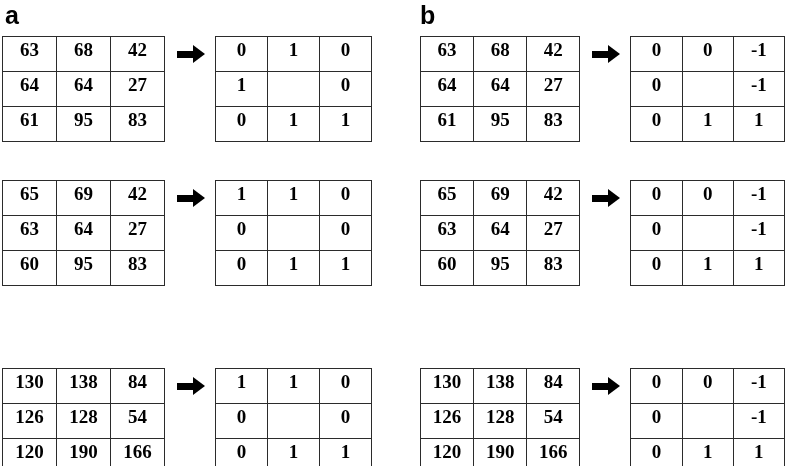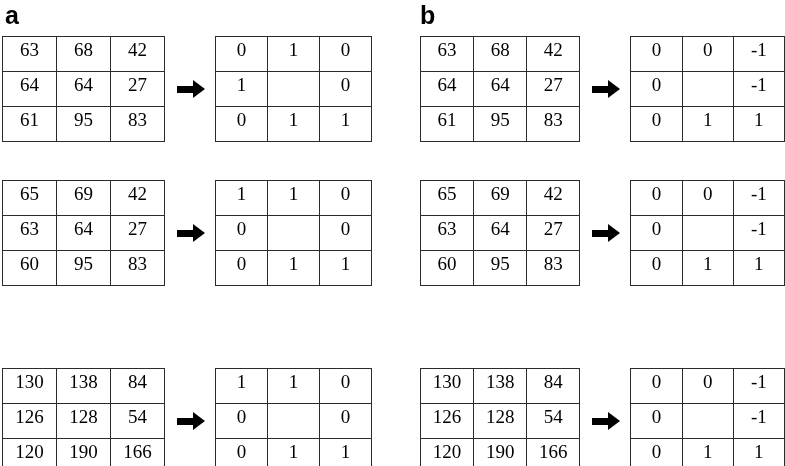--- a/index.html
+++ b/index.html
@@ -40,21 +40,22 @@
     line-height: 26px;
     color: #000000;
   }
   .panel-a .panel-label { left: 5px; }
   .panel-b .panel-label { left: 5px; }
 
   
   .example {
     position: absolute;
     display: flex;
-    align-items: center;
+    align-items: flex-start;
+    font-weight: bold;
   }
   .panel-a .example { left: 2px; }
   .panel-b .example { left: 5px; }
 
   .example.row-0 { top: 36px; }
   .example.row-1 { top: 180px; }
   .example.row-2 { top: 368px; }
 
   .grid {
     border-collapse: collapse;

